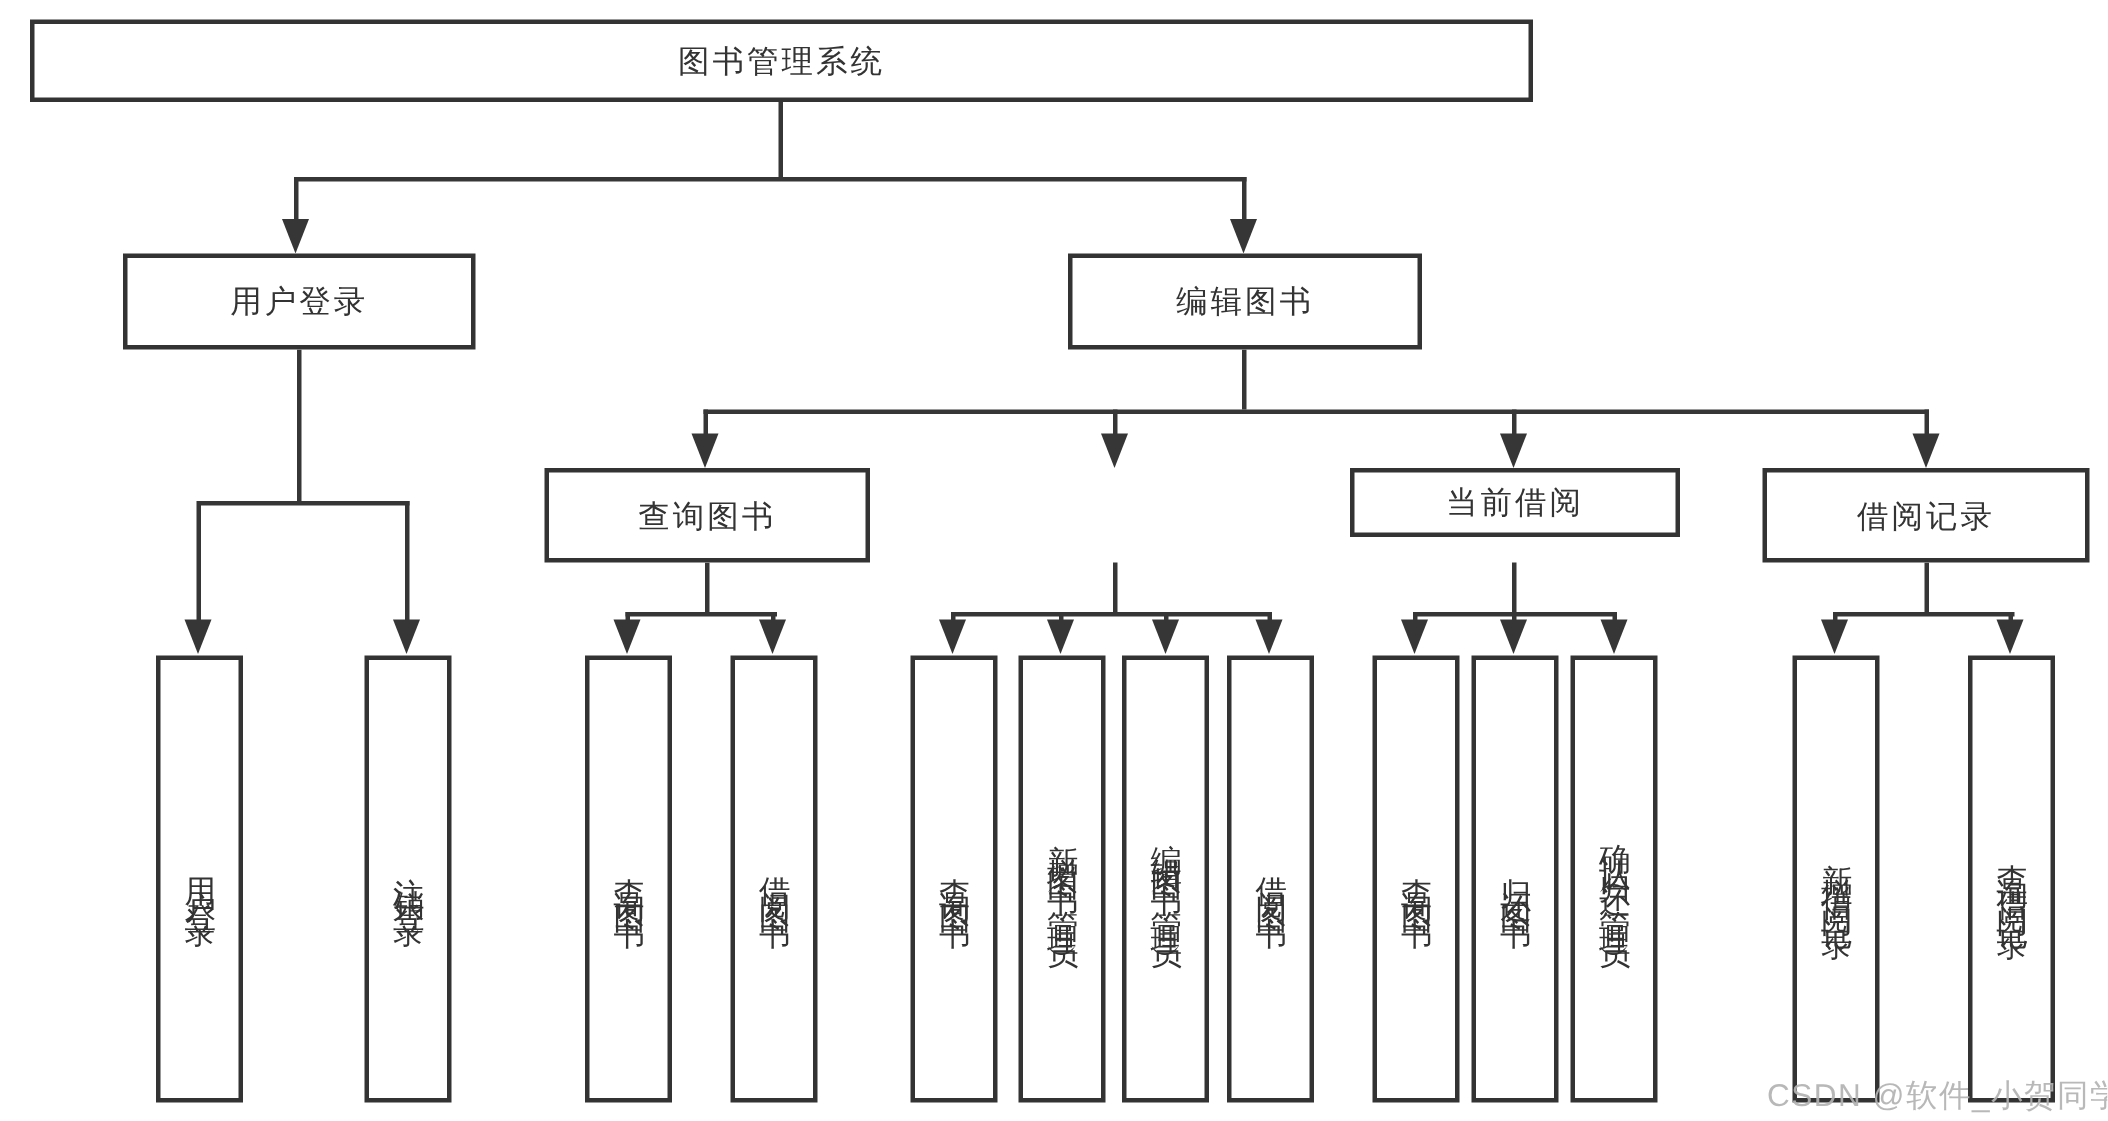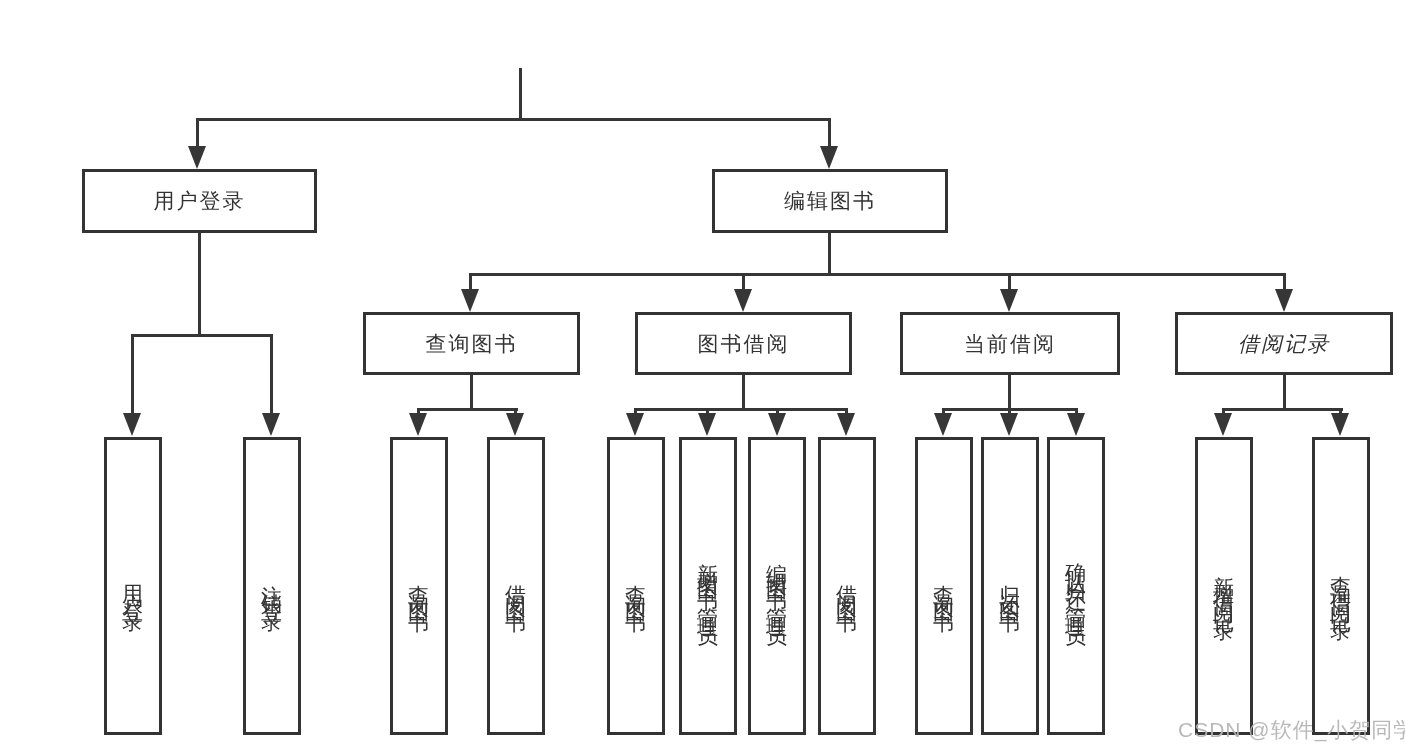--- a/index.html
+++ b/index.html
@@ -26,20 +26,23 @@
   .watermark{
     position:absolute;left:1178px;top:716px;font-size:21px;letter-spacing:1px;
     color:#b3b3b3;opacity:0.92;z-index:5;white-space:nowrap;
   }
 </style>
 </head>
 <body>
 
 <div id="canvas">
 
+  <div class="box" style="left:20px;top:13px;width:1002px;height:55px;">
+    <span>图书管理系统</span>
+  </div>
 
   <div class="vline" style="left:519px;top:68px;height:50px;"></div>
   <div class="hline" style="left:197px;top:118px;width:634px;"></div>
   <div class="vline" style="left:196px;top:118px;height:30px;"></div>
   <div class="arrow" style="left:188px;top:146px;"></div>
   <div class="vline" style="left:828px;top:118px;height:30px;"></div>
   <div class="arrow" style="left:820px;top:146px;"></div>
 
   <div class="box" style="left:82px;top:169px;width:235px;height:64px;">
     <span>用户登录</span>
@@ -62,27 +65,24 @@
   <div class="vline" style="left:742px;top:273px;height:20px;"></div>
   <div class="arrow" style="left:734px;top:289px;"></div>
   <div class="vline" style="left:1008px;top:273px;height:20px;"></div>
   <div class="arrow" style="left:1000px;top:289px;"></div>
   <div class="vline" style="left:1283px;top:273px;height:20px;"></div>
   <div class="arrow" style="left:1275px;top:289px;"></div>
 
   <div class="box" style="left:363px;top:312px;width:217px;height:63px;">
     <span>查询图书</span>
   </div>
-  <div class="box" style="left:635px;top:312px;width:217px;height:63px;">
-    <span>图书借阅</span>
-  </div>
-  <div class="box" style="left:900px;top:312px;width:220px;height:63px;">
+  <div class="box" style="left:900px;top:312px;width:220px;height:46px;">
     <span>当前借阅</span>
   </div>
-  <div class="box" style="left:1175px;top:312px;width:218px;height:63px;font-style:italic;">
+  <div class="box" style="left:1175px;top:312px;width:218px;height:63px;">
     <span>借阅记录</span>
   </div>
 
   <div class="vline" style="left:470px;top:375px;height:33px;"></div>
   <div class="hline" style="left:417px;top:408px;width:101px;"></div>
   <div class="vline" style="left:417px;top:408px;height:10px;"></div>
   <div class="arrow" style="left:409px;top:413px;"></div>
   <div class="vline" style="left:514px;top:408px;height:10px;"></div>
   <div class="arrow" style="left:506px;top:413px;"></div>
 

